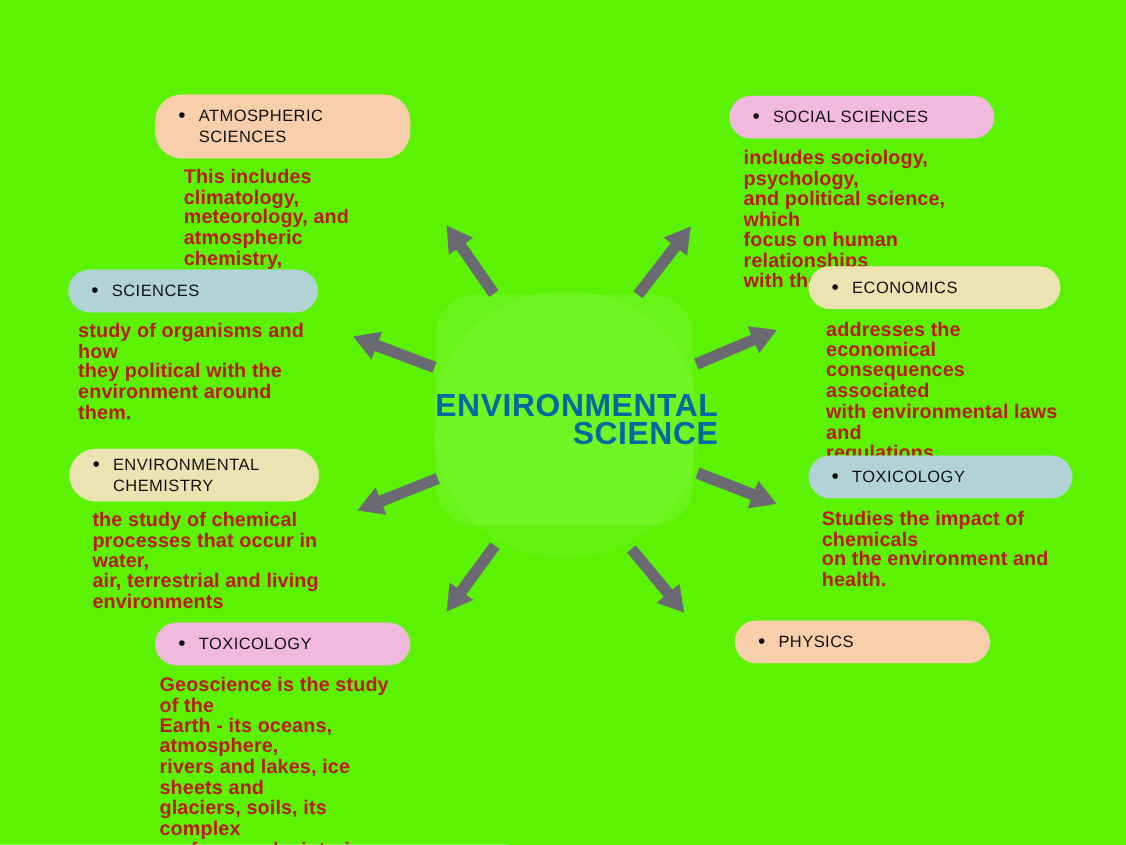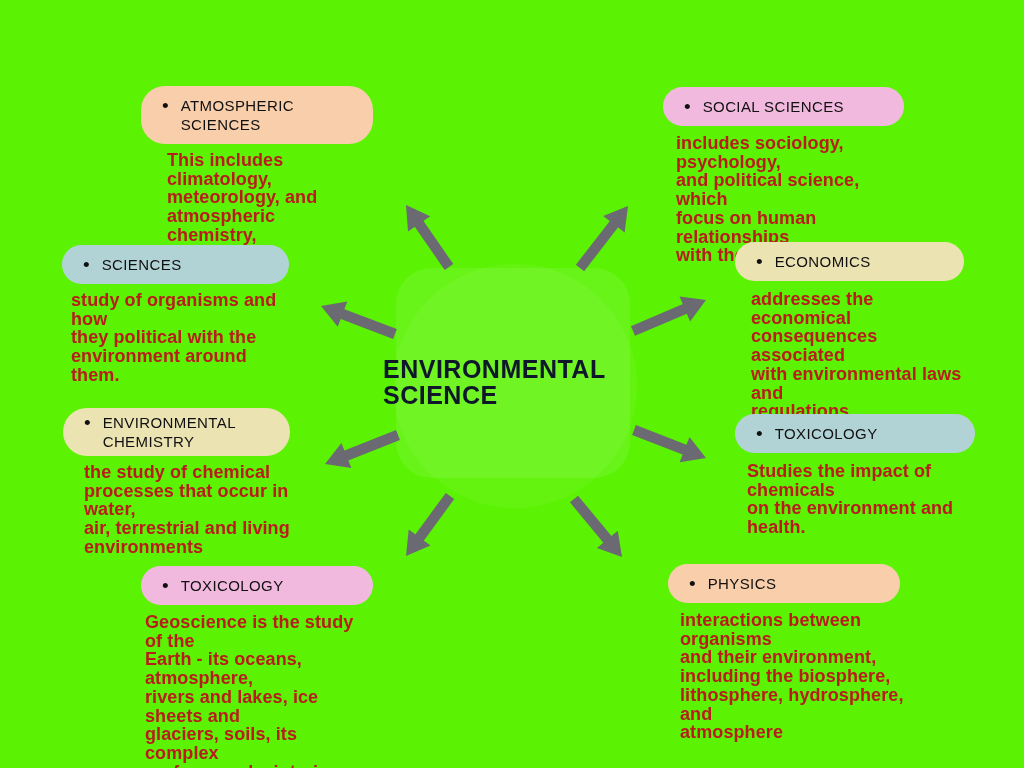--- a/index.html
+++ b/index.html
@@ -16,22 +16,22 @@
     position:absolute; left:393px; top:264px; width:244px; height:244px;
     background:rgba(255,255,255,0.05); border-radius:50%;
   }
   .center-box {
     position:absolute; left:396px; top:268px; width:234px; height:210px;
     background:rgba(255,255,255,0.09); border-radius:36px;
   }
 
   .central-topic {
     position:absolute; left:383px; top:356px; width:270px;
-    text-align:left; font-weight:800; font-size:25px; line-height:26px;
-    letter-spacing:0.5px; color:#0f172a;
+    text-align:right; font-weight:800; font-size:29px; line-height:26px;
+    letter-spacing:0.5px; color:#0369a1;
   }
 
   .arrows { position:absolute; left:0; top:0; width:1024px; height:768px; pointer-events:none; }
 
   .node { position:absolute; }
   .pill {
     display:flex; align-items:flex-start; gap:12px;
     border-radius:24px; padding:10px 16px 10px 21px;
     color:#101010;
   }
@@ -197,20 +197,15 @@
 glaciers, soils, its complex
 surface, rocky interior, and
 metallic core.</div>
   </div>
 
   <div class="node n-phys">
     <div class="pill" style="background: rgb(248, 206, 171);">
       <span class="bullet">•</span>
       <span class="pill-label">PHYSICS</span>
     </div>
-    <div class="desc">interactions between organisms
-and their environment,
-including the biosphere,
-lithosphere, hydrosphere, and
-atmosphere</div>
   </div>
 
 </div>
 
 </body></html>

